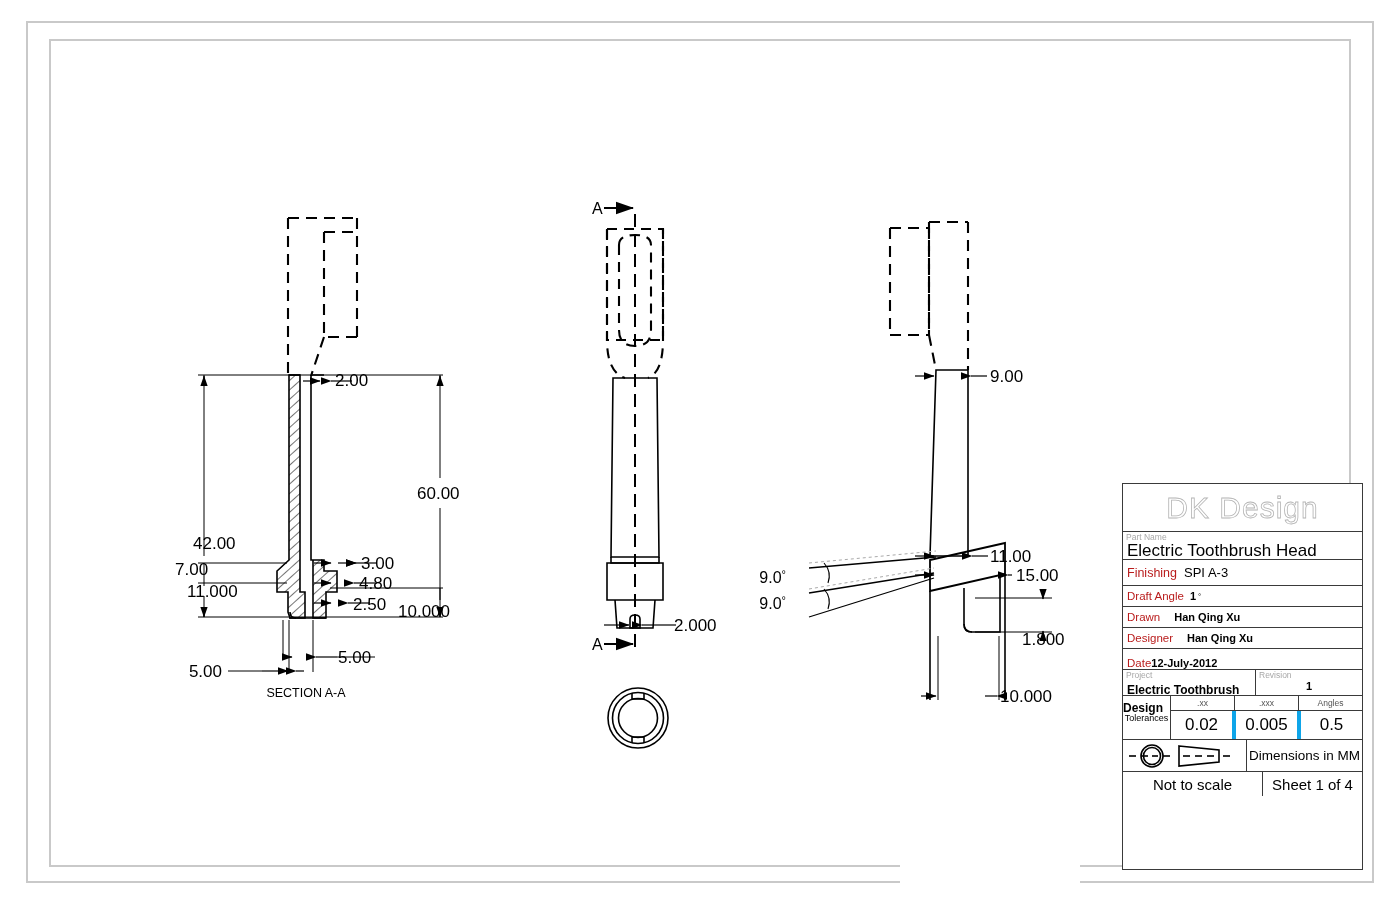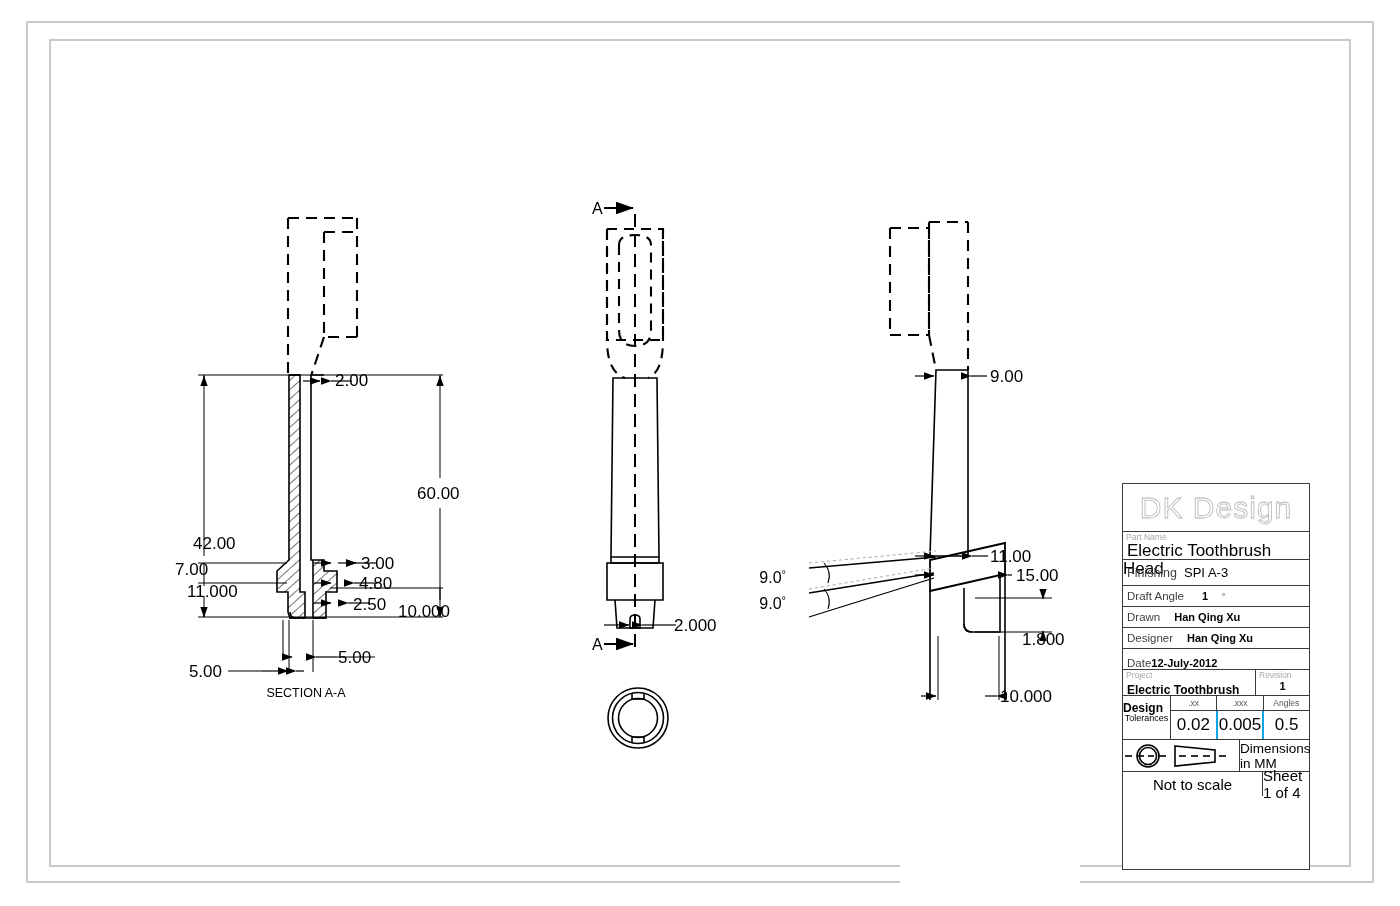--- a/index.html
+++ b/index.html
@@ -8,55 +8,55 @@
 
   .sheet-border-outer{position:absolute;left:26px;top:21px;width:1348px;height:862px;
        border:2px solid #c9c9c9;box-sizing:border-box;}
   .sheet-border-inner{position:absolute;left:49px;top:39px;width:1302px;height:828px;
        border:2px solid #c9c9c9;box-sizing:border-box;}
 
   svg.draw{position:absolute;left:0;top:0;width:1400px;height:906px;}
   svg.draw text{font-family:"Liberation Sans",sans-serif;fill:#000;}
 
   
-  .title-block{position:absolute;left:1122px;top:483px;width:188px;height:387px;
+  .title-block{position:absolute;left:1122px;top:483px;width:241px;height:387px;
        border:1px solid #3a3a3a;box-sizing:border-box;background:#fff;}
   .tb-row{border-bottom:1px solid #3a3a3a;box-sizing:border-box;position:relative;width:100%;}
   .tb-row:last-child{border-bottom:none;}
   .tb-logo{height:48px;display:flex;align-items:center;justify-content:center;}
   .tb-logo span{font-size:30px;letter-spacing:1px;color:#fff;
        -webkit-text-stroke:0.8px #b4b4b4;font-family:"Liberation Sans",sans-serif;}
   .lbl{font-size:8.5px;color:#a8a8a8;display:block;line-height:1.05;padding:1px 0 0 3px;}
-  .lbl-inline{font-size:12.5px;color:#404040;}
+  .lbl-inline{font-size:12.5px;color:#b91c1c;}
   .val{font-size:16px;color:#000;line-height:1.05;}
   .val-sm{font-size:11px;color:#000;}
   .tb-cellrow{display:flex;width:100%;}
   .tb-cellrow > div{box-sizing:border-box;}
   .vdiv{border-right:1px solid #3a3a3a;}
   .pad3{padding-left:4px;}
   .tb-partname{height:28px;}
   .tb-partname .val{font-size:17px;padding-left:4px;margin-top:-1px;}
   .tb-num{height:30px;}
   .tb-mat{height:30px;}
   .tb-fin{height:26px;display:flex;align-items:center;padding-left:4px;gap:7px;}
-  .tb-draft{height:21px;display:flex;align-items:center;padding-left:4px;gap:18px;}
+  .tb-draft{height:21px;display:flex;align-items:center;padding-left:4px;gap:6px;}
   .tb-pers{height:21px;display:flex;align-items:center;padding-left:4px;gap:14px;}
   .tb-date{height:21px;display:flex;align-items:flex-end;padding-left:4px;}
   .tb-proj{height:26px;}
   .tb-tol{height:44px;display:flex;}
   .tb-tol .tolname{width:48px;display:flex;align-items:center;justify-content:center;
        font-size:9px;border-right:1px solid #3a3a3a;box-sizing:border-box;}
   .tb-tol .tolcols{flex:1;display:flex;flex-direction:column;}
   .tolhdr{display:flex;height:15px;border-bottom:1px solid #3a3a3a;box-sizing:border-box;}
   .tolhdr div{flex:1;text-align:center;font-size:8.5px;color:#555;line-height:15px;
        border-right:1px solid #3a3a3a;box-sizing:border-box;}
   .tolhdr div:last-child{border-right:none;}
   .tolvals{display:flex;flex:1;}
   .tolvals div{flex:1;text-align:center;font-size:17px;line-height:28px;
-       border-right:2px solid #0ea5e9;box-sizing:border-box;}
+       border-right:4px solid #0ea5e9;box-sizing:border-box;}
   .tolvals div:last-child{border-right:none;}
   .tb-proj-sym{height:32px;display:flex;}
   .tb-proj-sym .symbox{width:124px;border-right:1px solid #3a3a3a;box-sizing:border-box;
        display:flex;align-items:center;justify-content:center;}
   .tb-proj-sym .dimtxt{flex:1;display:flex;align-items:center;justify-content:center;
        font-size:13.5px;}
   .tb-scale{height:24px;display:flex;}
   .tb-scale div{display:flex;align-items:center;justify-content:center;font-size:15px;
        box-sizing:border-box;}
   .tb-scale .s1{width:140px;border-right:1px solid #3a3a3a;}

